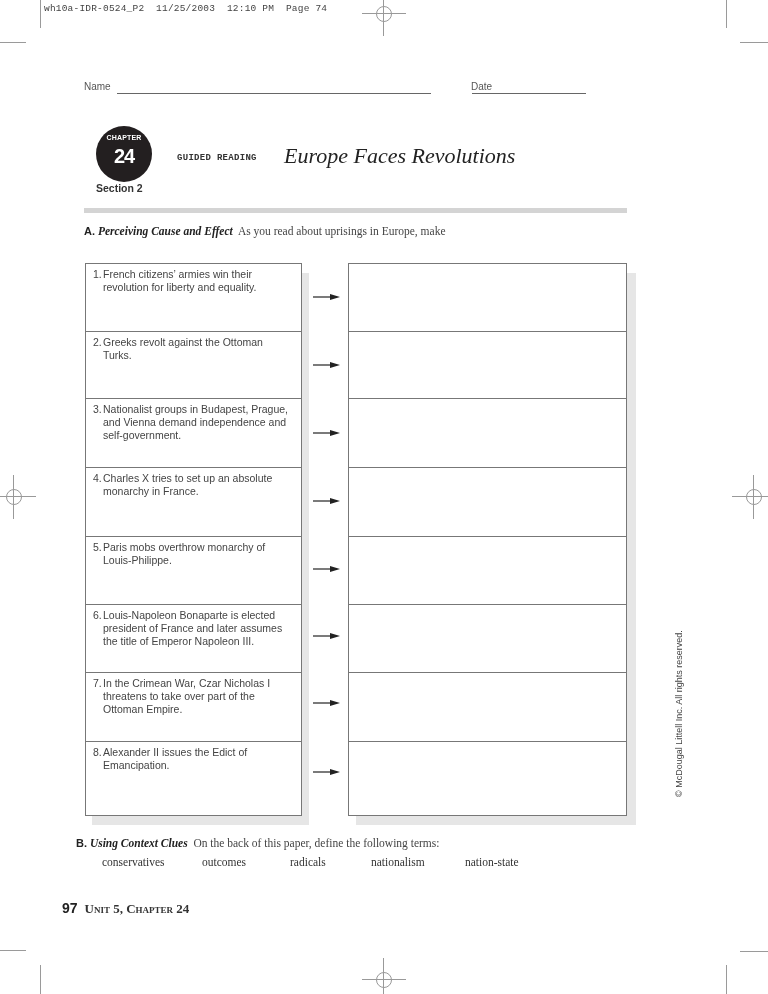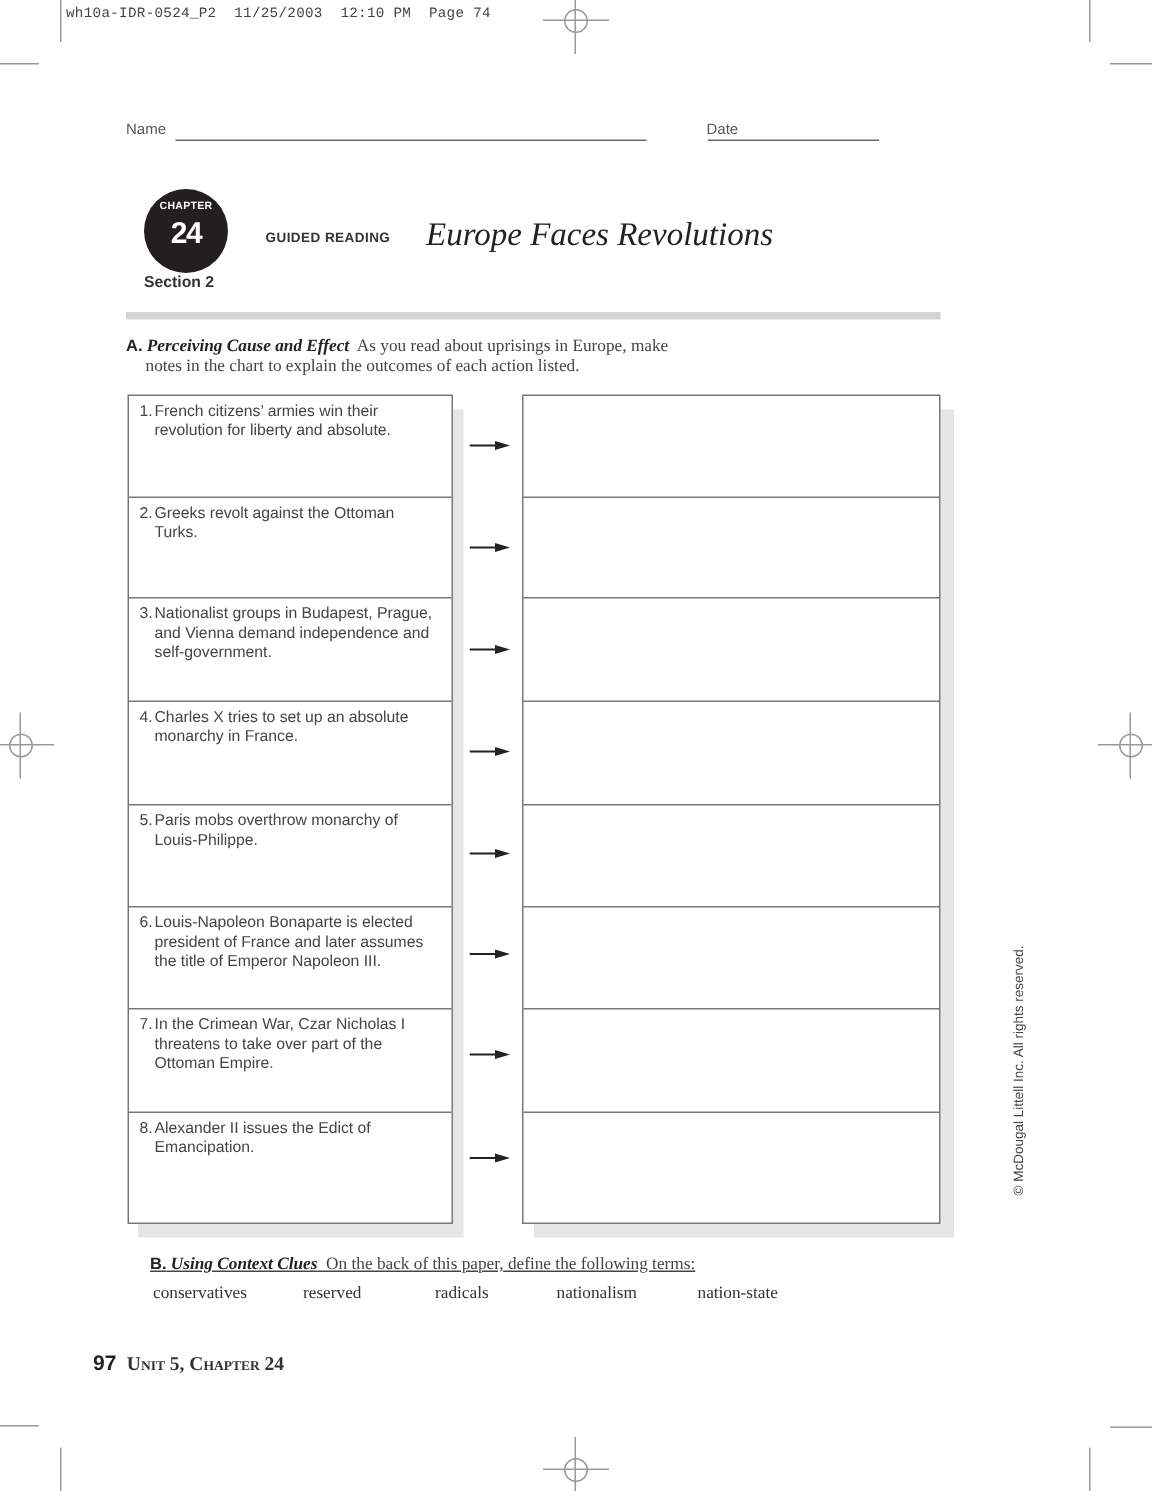--- a/index.html
+++ b/index.html
@@ -14,21 +14,21 @@
 
   .name-lbl { left:84px; top:81px; font-size:10px; color:#555; }
   .name-line { left:117px; top:93px; width:314px; height:1px; background:#666; }
   .date-lbl { left:446px; top:81px; font-size:10px; color:#555;padding-left:25px; }
   .date-line { left:472px; top:93px; width:114px; height:1px; background:#666; }
 
   .badge { left:96px; top:126px; width:56px; height:56px; border-radius:50%; background:#231f20; color:#fff; text-align:center; }
   .badge .cap { position:absolute; top:8px; left:0; width:56px; font-size:7px; font-weight:bold; letter-spacing:0.2px; }
   .badge .num { position:absolute; top:15px; left:0; width:56px; font-size:20px; font-weight:bold; line-height:30px; letter-spacing:-1px; }
   .section { left:96px; top:182px; width:58px; text-align:left; font-size:10.5px; font-weight:bold; color:#333; }
-  .guided { left:177px; top:153px; font-size:9px; font-weight:bold; color:#333; letter-spacing:0.3px; }
+  .guided { left:177px; top:153px; font-size:9px; font-weight:bold; color:#333; letter-spacing:0.3px;font-family:Liberation Mono, monospace; }
   .title { left:284px; top:143px; font-family:"Liberation Serif", serif; font-style:italic; font-size:22px; color:#222; }
   .rule { left:84px; top:208px; width:543px; height:5px; background:#d4d4d4; }
 
   .instr { left:84px; top:225px; width:460px; font-family:"Liberation Serif", serif; font-size:11.5px; line-height:13px; color:#444; }
   .instr .letter { font-family:"Liberation Sans", sans-serif; font-weight:bold; color:#222; font-size:11px; }
   .instr .head { font-weight:bold; font-style:italic; color:#222;text-align:right; }
   .instr .second { padding-left:13px; display:block; }
 
   .shadow { position:absolute; background:#e6e6e6; }
   .box { position:absolute; background:#fff; border:1px solid #777; box-sizing:border-box; }
@@ -36,21 +36,21 @@
   .cell:first-child { border-top:none; }
   .cause-text { position:absolute; left:7px; top:4px; width:200px; font-family:"Liberation Sans", sans-serif; font-size:10.5px; line-height:13px; color:#444; font-stretch:condensed; }
   .cause-text .n { display:inline-block; width:9px; }
   .cause-text .rest { display:block; padding-left:10px; margin-top:-13px; text-indent:0; }
   .arrow { position:absolute; left:313px; width:27px; height:8px; }
   .effect-cell { position:absolute; left:0; width:100%; border-top:1px solid #777; box-sizing:border-box; }
   .effect-cell.first { border-top:none; }
 
   .copyright { left:640px; top:717px; width:170px; height:12px; transform:rotate(-90deg); transform-origin:0 0; font-size:9px; color:#444; white-space:nowrap; }
 
-  .partb { left:100px; top:837px; font-family:"Liberation Serif", serif; font-size:11.5px; color:#444;text-decoration:underline; }
+  .partb { left:76px; top:837px; font-family:"Liberation Serif", serif; font-size:11.5px; color:#444; }
   .partb .letter { font-family:"Liberation Sans", sans-serif; font-weight:bold; color:#222; font-size:11px; }
   .partb .head { font-weight:bold; font-style:italic; color:#222; }
   .term { position:absolute; top:856px; font-family:"Liberation Serif", serif; font-weight:normal; font-size:11.5px; color:#333; }
 
   .footer { left:62px; top:900px; font-family:"Liberation Serif", serif; font-size:12px; color:#333; }
   .footer .pg { font-family:"Liberation Sans", sans-serif; font-weight:bold; font-size:14px; color:#222; margin-right:4px; }
   .footer .unit { font-variant:small-caps; font-weight:bold; font-size:13px; }
 </style>
 </head>
 <body>
@@ -98,29 +98,28 @@
 </div>
 <div class="abs section">Section 2</div>
 <div class="abs guided">GUIDED READING</div>
 <div class="abs title">Europe Faces Revolutions</div>
 <div class="abs rule"></div>
 
 <div class="abs instr">
   <span class="letter">A.</span>
   <span class="head">Perceiving Cause and Effect</span>&nbsp;
   <span>As you read about uprisings in Europe, make</span>
-  <span class="second">notes in the chart to explain the outcomes of each action listed.</span>
 </div>
 
 <div class="shadow" style="left:92px;top:273px;width:217px;height:552px;"></div>
 <div class="shadow" style="left:356px;top:273px;width:280px;height:552px;"></div>
 
 <div class="box" style="left:85px;top:263px;width:217px;height:553px;">
   <div class="cell" style="top:0;height:68px;">
-    <div class="cause-text"><span class="n">1.</span><span class="rest">French citizens’ armies win their revolution for liberty and absolute.</span></div>
+    <div class="cause-text"><span class="n">1.</span><span class="rest">French citizens’ armies win their revolution for liberty and equality.</span></div>
   </div>
   <div class="cell" style="top:67px;height:69px;">
     <div class="cause-text"><span class="n">2.</span><span class="rest">Greeks revolt against the Ottoman Turks.</span></div>
   </div>
   <div class="cell" style="top:134px;height:69px;">
     <div class="cause-text"><span class="n">3.</span><span class="rest">Nationalist groups in Budapest, Prague, and Vienna demand independence and self-government.</span></div>
   </div>
   <div class="cell" style="top:203px;height:69px;">
     <div class="cause-text"><span class="n">4.</span><span class="rest">Charles X tries to set up an absolute monarchy in France.</span></div>
   </div>
@@ -183,21 +182,21 @@
 </div>
 
 <div class="abs copyright" style="left:674px;top:797px;">© McDougal Littell Inc. All rights reserved.</div>
 
 <div class="abs partb">
   <span class="letter">B.</span>
   <span class="head">Using Context Clues</span>&nbsp;
   <span>On the back of this paper, define the following terms:</span>
 </div>
 <span class="term" style="left:102px;">conservatives</span>
-<span class="term" style="left:202px;">reserved</span>
+<span class="term" style="left:202px;">outcomes</span>
 <span class="term" style="left:290px;">radicals</span>
 <span class="term" style="left:371px;">nationalism</span>
 <span class="term" style="left:465px;">nation-state</span>
 
 <div class="abs footer">
   <span class="pg">97</span>
   <span class="unit">Unit 5, Chapter 24</span>
 </div>
 
 </body></html>

